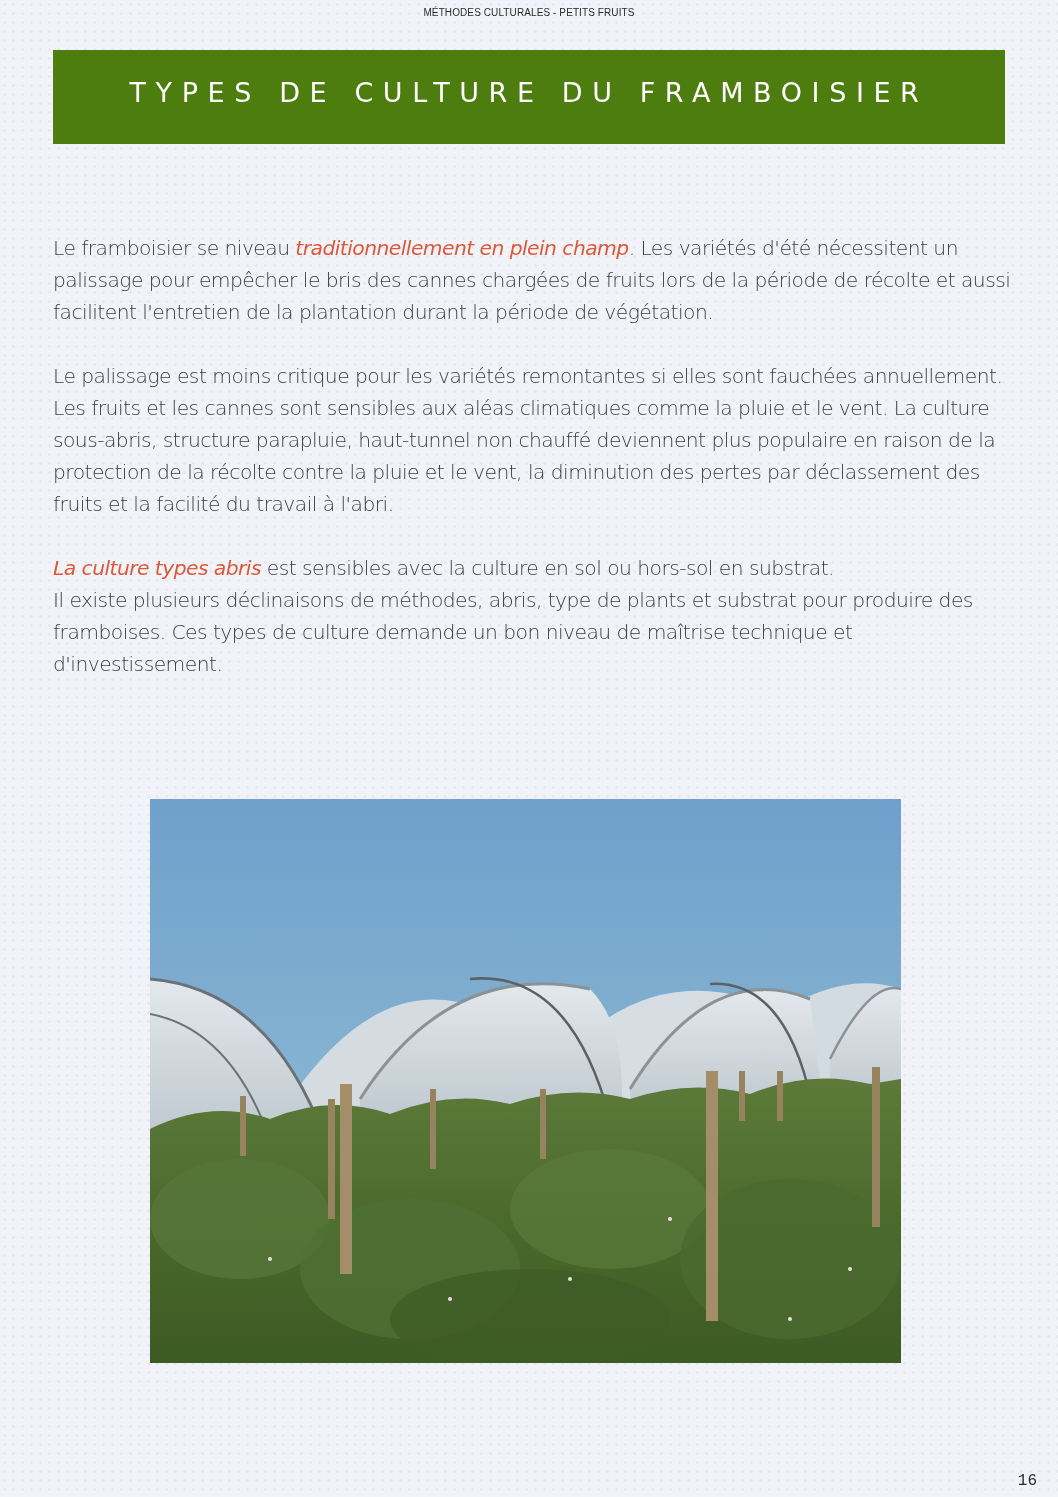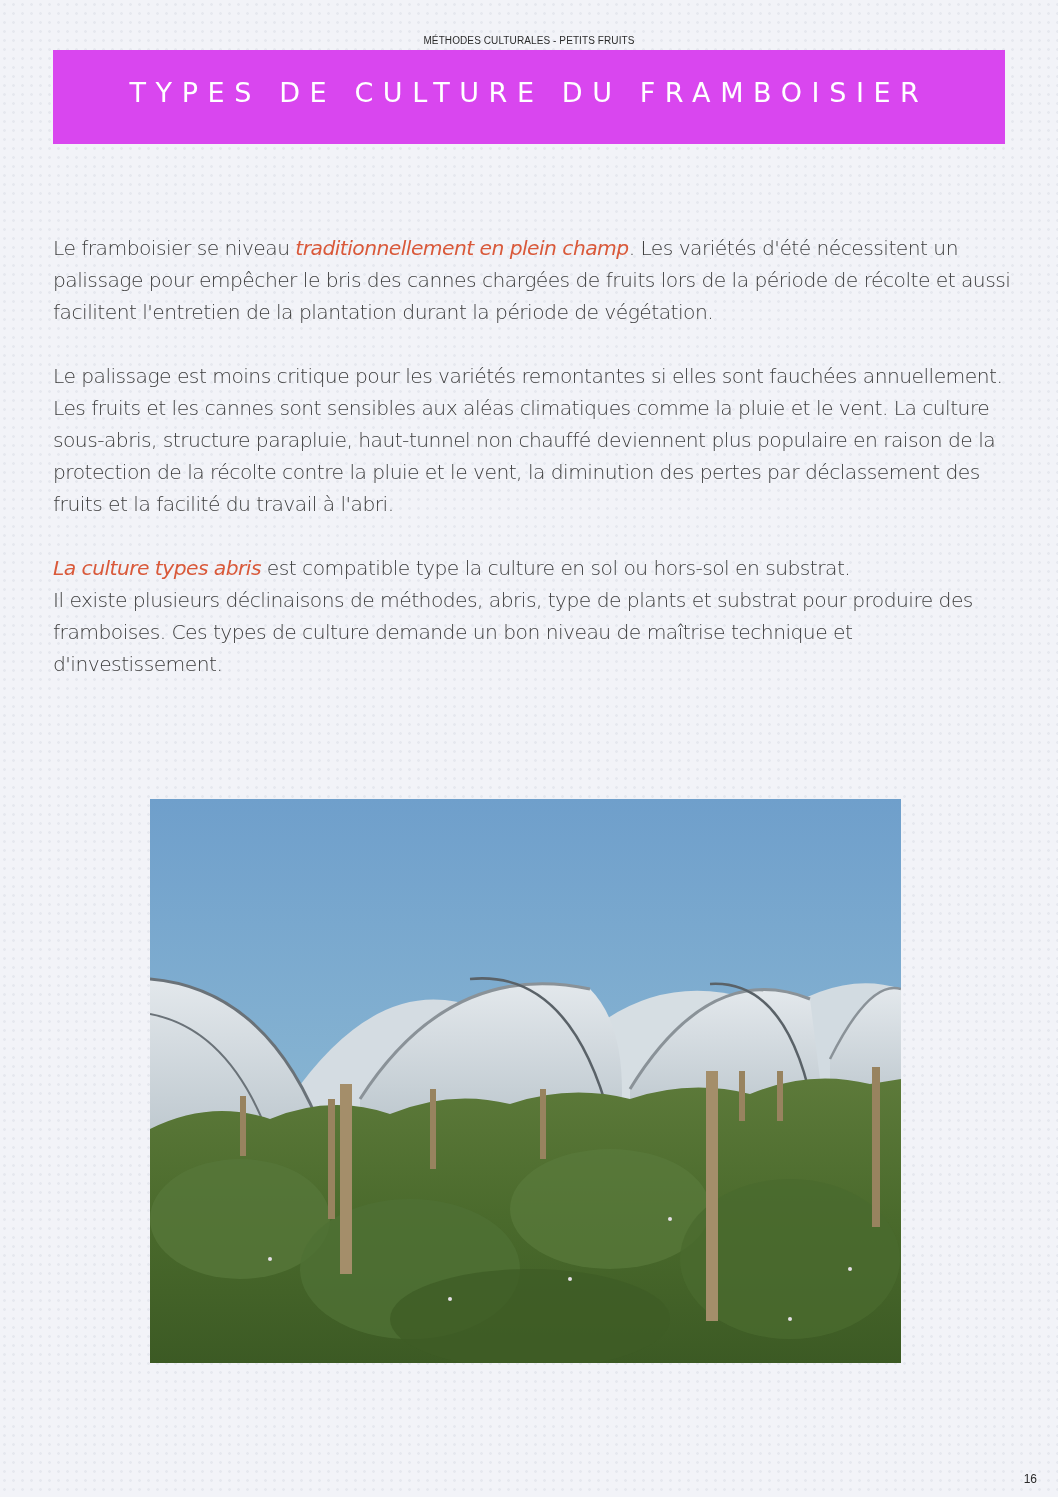--- a/index.html
+++ b/index.html
@@ -20,29 +20,28 @@
     .running-header {
       position: absolute;
       top: 7px;
       left: 0;
       width: 1058px;
       text-align: center;
       font-size: 10px;
       letter-spacing: 0.1px;
       color: #2b2b2b;
       font-family: "Liberation Sans", sans-serif;
-      margin-top: 28px;
     }
     .title-banner {
       position: absolute;
       left: 53px;
       top: 50px;
       width: 952px;
       height: 94px;
-      background: #d946ef;
+      background: #4d7c0f;
       display: flex;
       align-items: center;
       justify-content: center;
     }
     .title-banner h1 {
       margin: 0;
       margin-top: -10px;
       font-weight: normal;
       color: #ffffff;
       font-size: 27px;
@@ -76,38 +75,38 @@
       height: 564px;
       overflow: hidden;
     }
     .photo svg {
       display: block;
     }
     .page-number {
       position: absolute;
       right: 21px;
       top: 1472px;
-      font-size: 12px;
+      font-size: 16px;
       color: #2b2b2b;
-      font-family: Liberation Sans, sans-serif;
+      font-family: Liberation Mono, monospace;
     }
   </style>
 </head>
 <body>
 
 <div class="running-header">MÉTHODES CULTURALES - PETITS FRUITS</div>
 
 <div class="title-banner">
   <h1>TYPES DE CULTURE DU FRAMBOISIER</h1>
 </div>
 
 <div class="body-text">
   <p><span>Le framboisier se niveau </span><span class="hl">traditionnellement en plein champ</span><span>. Les variétés d'été nécessitent un palissage pour empêcher le bris des cannes chargées de fruits lors de la période de récolte et aussi facilitent l'entretien de la plantation durant la période de végétation.</span></p>
   <p><span>Le palissage est moins critique pour les variétés remontantes si elles sont fauchées annuellement. Les fruits et les cannes sont sensibles aux aléas climatiques comme la pluie et le vent. La culture sous-abris, structure parapluie, haut-tunnel non chauffé deviennent plus populaire en raison de la protection de la récolte contre la pluie et le vent, la diminution des pertes par déclassement des fruits et la facilité du travail à l'abri.</span></p>
-  <p><span class="hl">La culture types abris</span><span> est compatible type la culture en sol ou hors-sol en substrat.</span><br><span>Il existe plusieurs déclinaisons de méthodes, abris, type de plants et substrat pour produire des framboises. Ces types de culture demande un bon niveau de maîtrise technique et d'investissement.</span></p>
+  <p><span class="hl">La culture types abris</span><span> est sensibles avec la culture en sol ou hors-sol en substrat.</span><br><span>Il existe plusieurs déclinaisons de méthodes, abris, type de plants et substrat pour produire des framboises. Ces types de culture demande un bon niveau de maîtrise technique et d'investissement.</span></p>
 </div>
 
 <div class="photo">
   <svg width="751" height="564" viewBox="0 0 751 564" xmlns="http://www.w3.org/2000/svg">
     <defs>
       <linearGradient id="sky" x1="0" y1="0" x2="0" y2="1">
         <stop offset="0" stop-color="#6f9fcb"></stop>
         <stop offset="0.6" stop-color="#8ab7d3"></stop>
         <stop offset="1" stop-color="#a9cbd8"></stop>
       </linearGradient>

